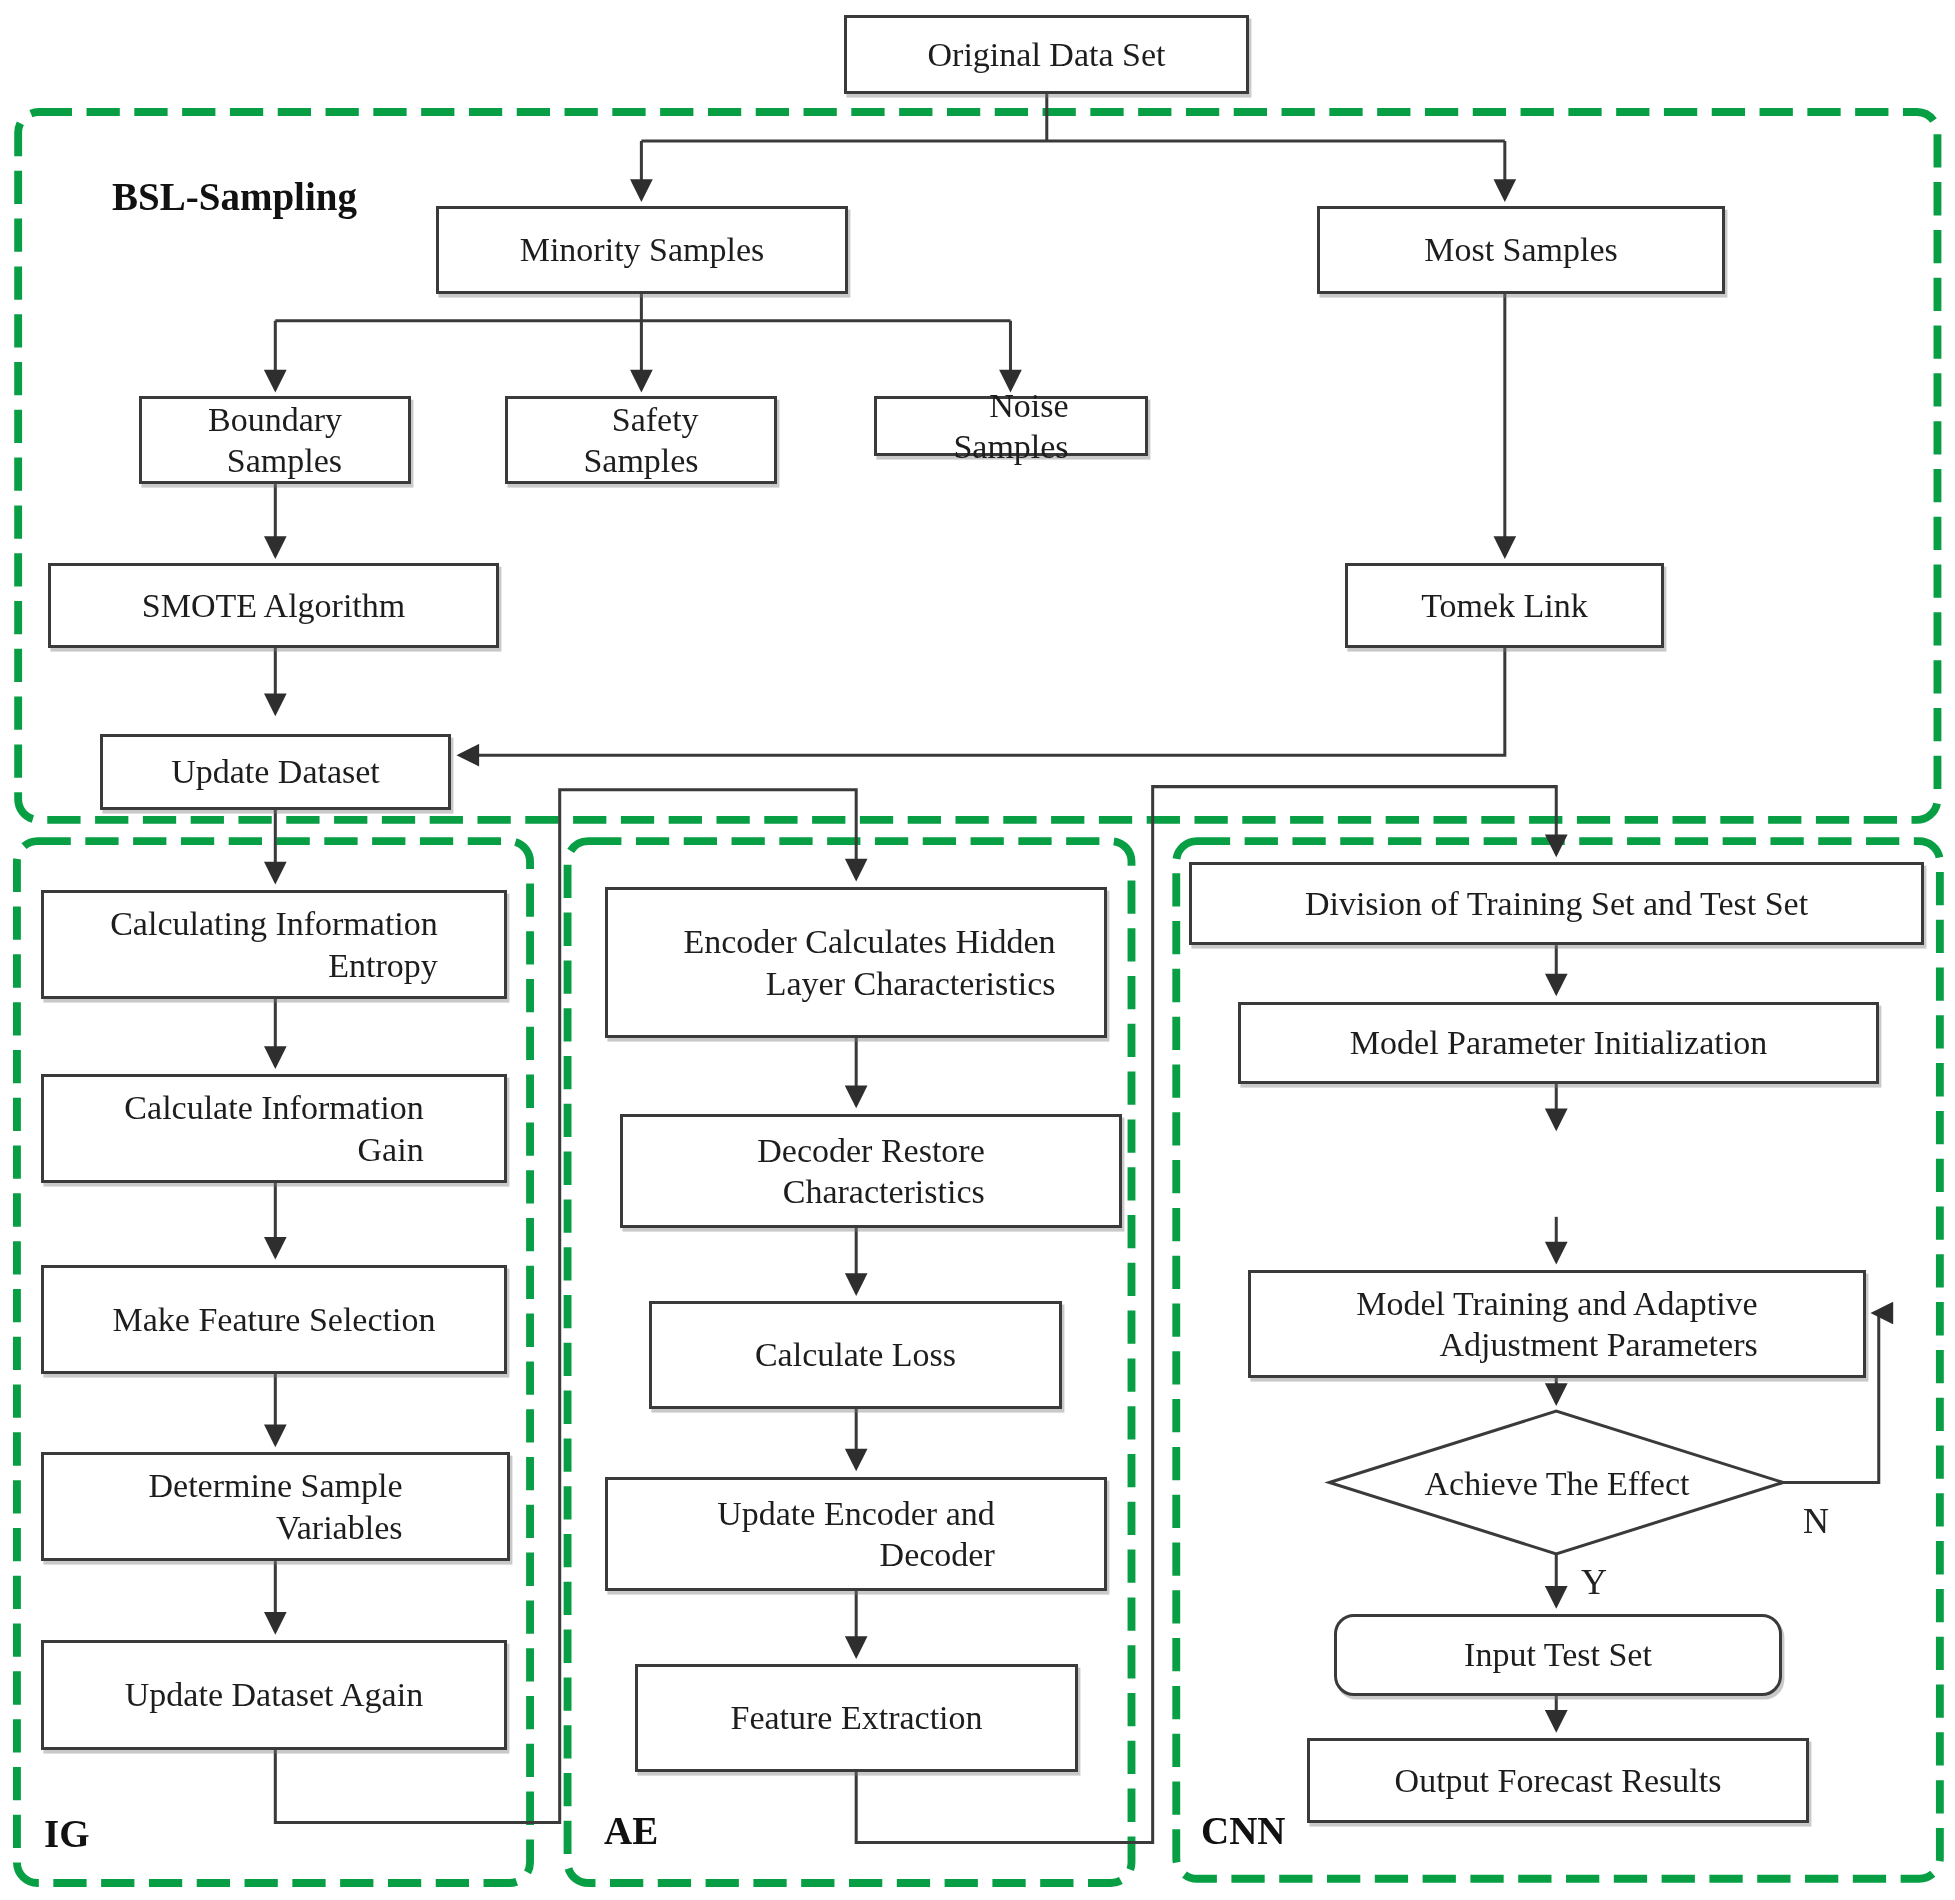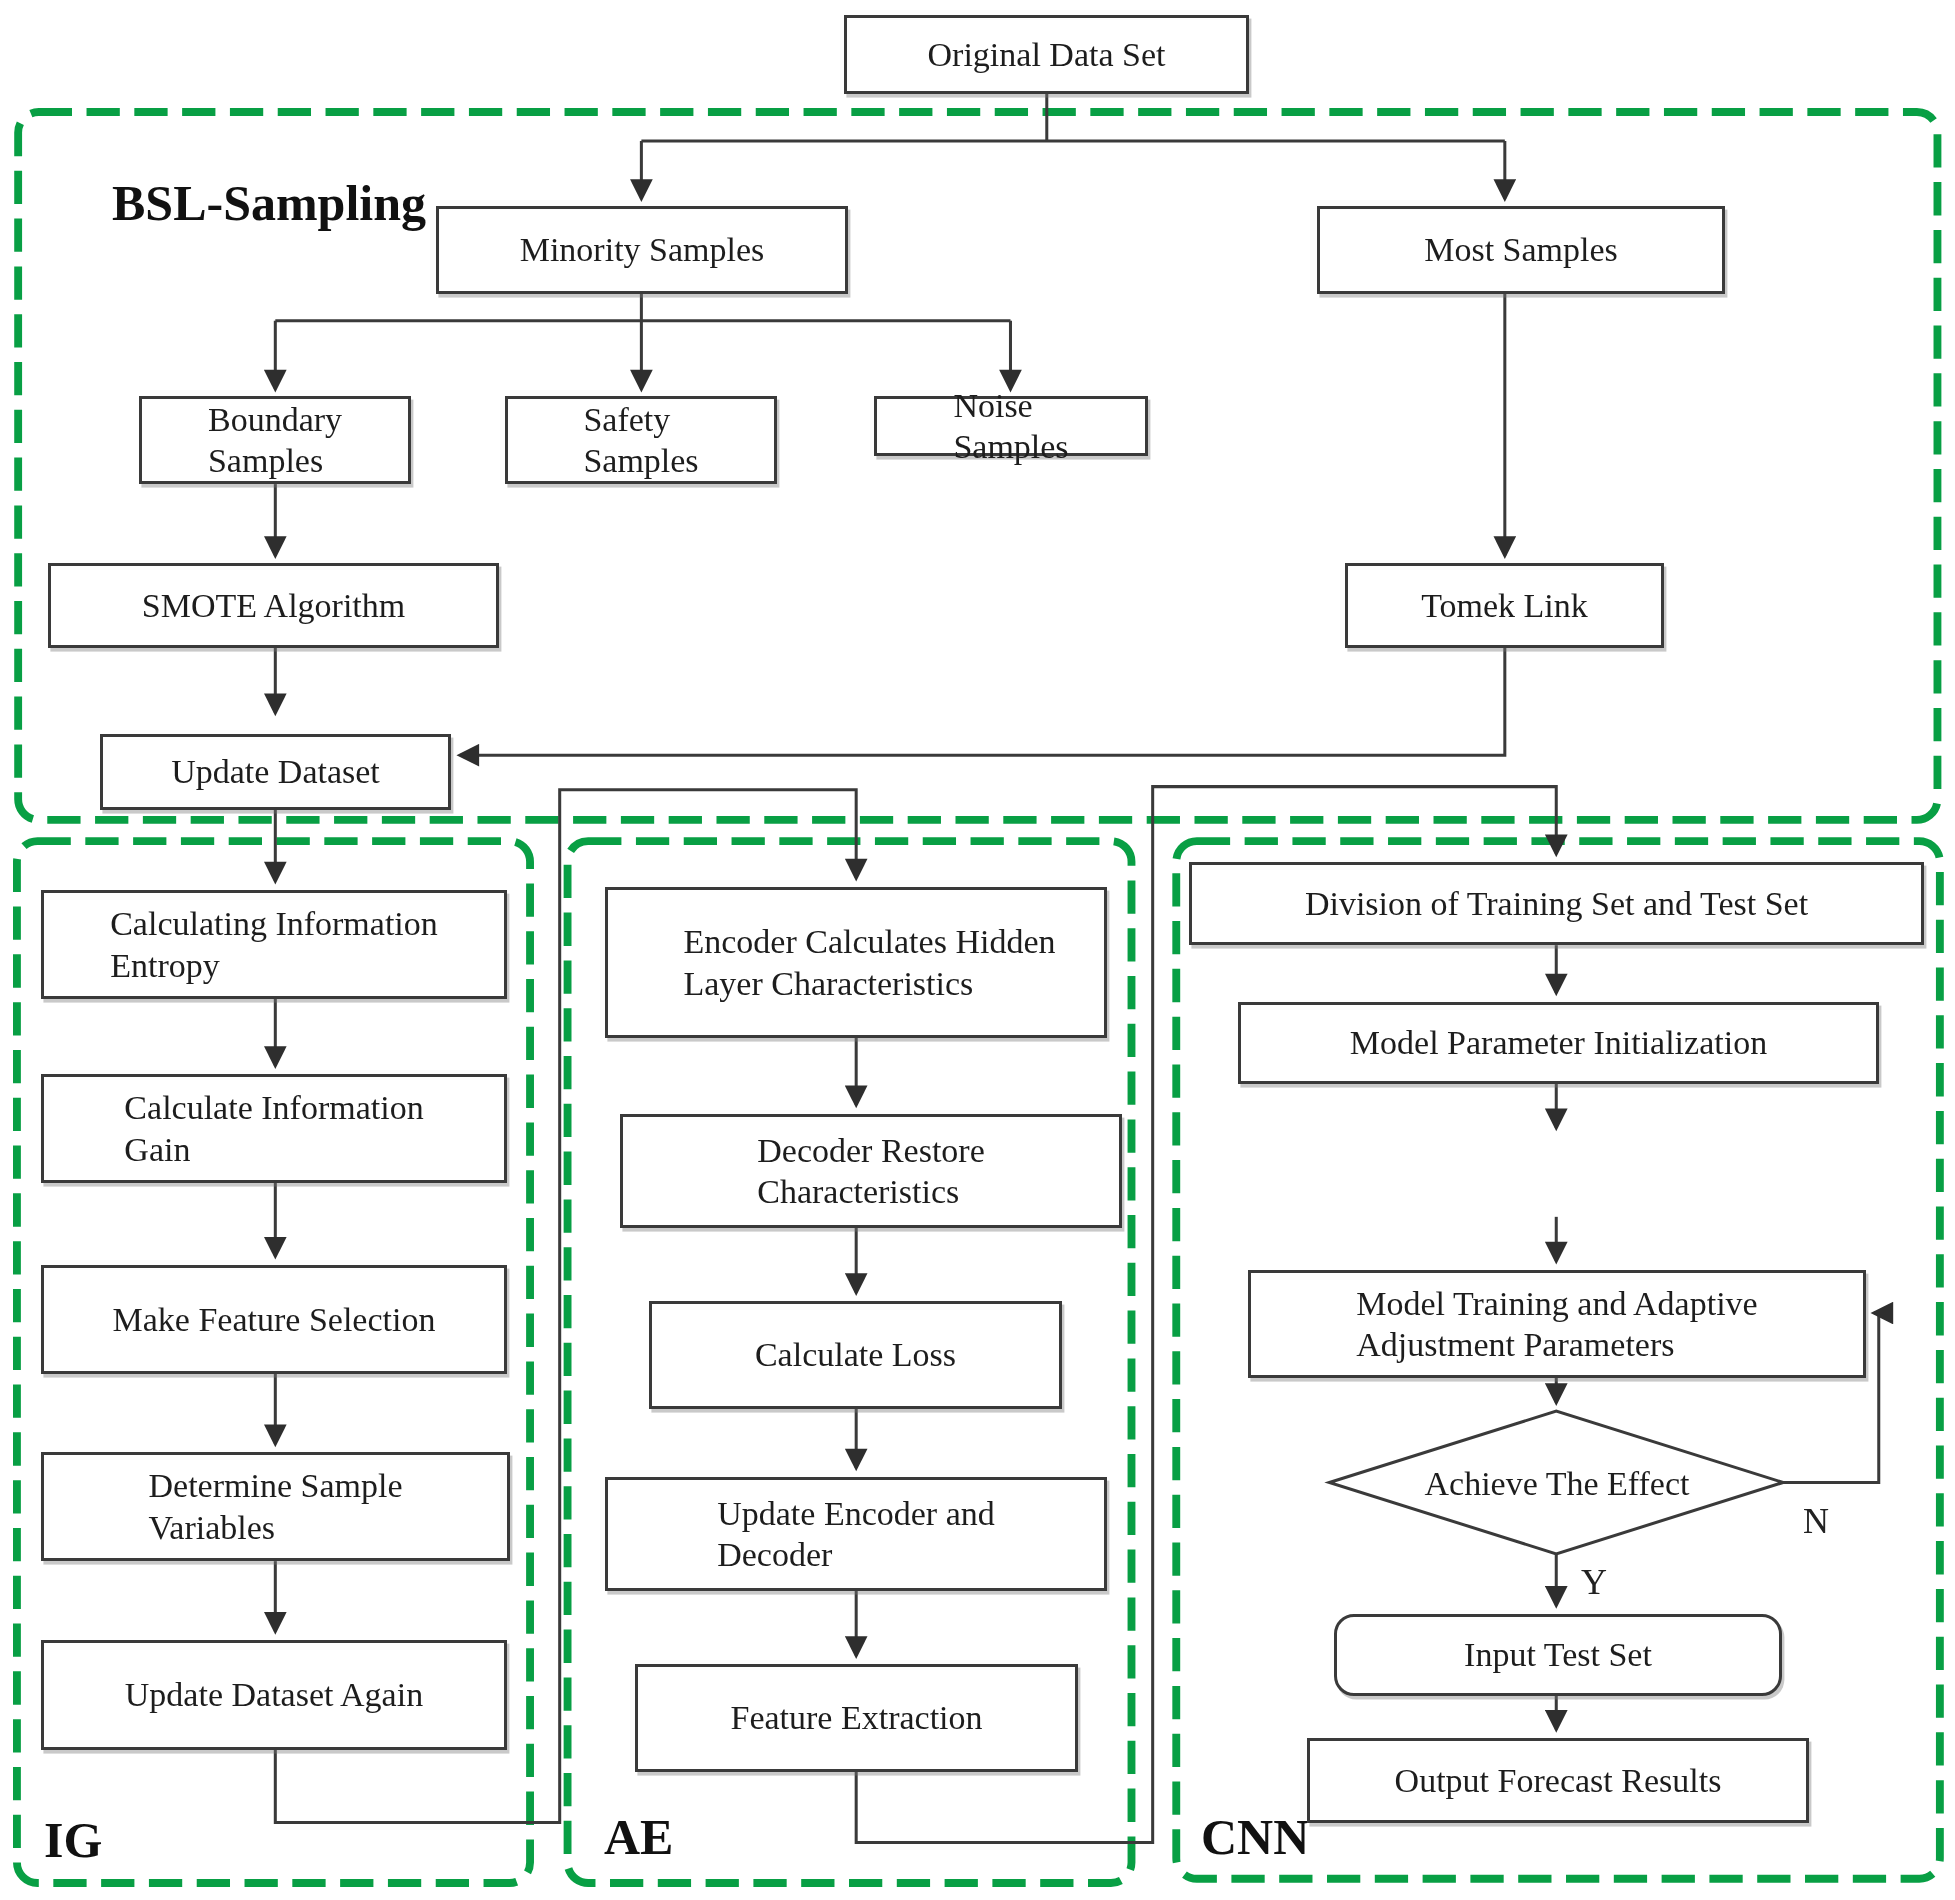--- a/index.html
+++ b/index.html
@@ -10,34 +10,34 @@
     font-family:"Liberation Serif","DejaVu Serif",serif;
   }
   #wires{position:absolute;left:0;top:0;width:1955px;height:1900px;}
   .node{
     position:absolute;
     box-sizing:border-box;
     background:#ffffff;
     border:3px solid #3a3a3a;
     box-shadow:2.4px 3.6px 0 rgba(120,120,120,0.40);
     display:flex;align-items:center;justify-content:center;
-    text-align:left;
+    text-align:right;
     font-size:34px;line-height:1.22;
     color:#1d1d1d;
     white-space:pre-line;
   }
   .dtext{
     position:absolute;
     display:flex;align-items:center;justify-content:center;
     text-align:center;font-size:34px;color:#1d1d1d;
   }
   .glabel{
     position:absolute;
     font-weight:bold;
-    font-size:50px;
+    font-size:39px;
     color:#111111;
   }
   .branch{
     position:absolute;
     font-size:36px;
     color:#222222;
   }
   
   #n-original{left:844px;top:15px;width:405px;height:79px;}
   #n-minority{left:436px;top:206px;width:412px;height:88px;}

